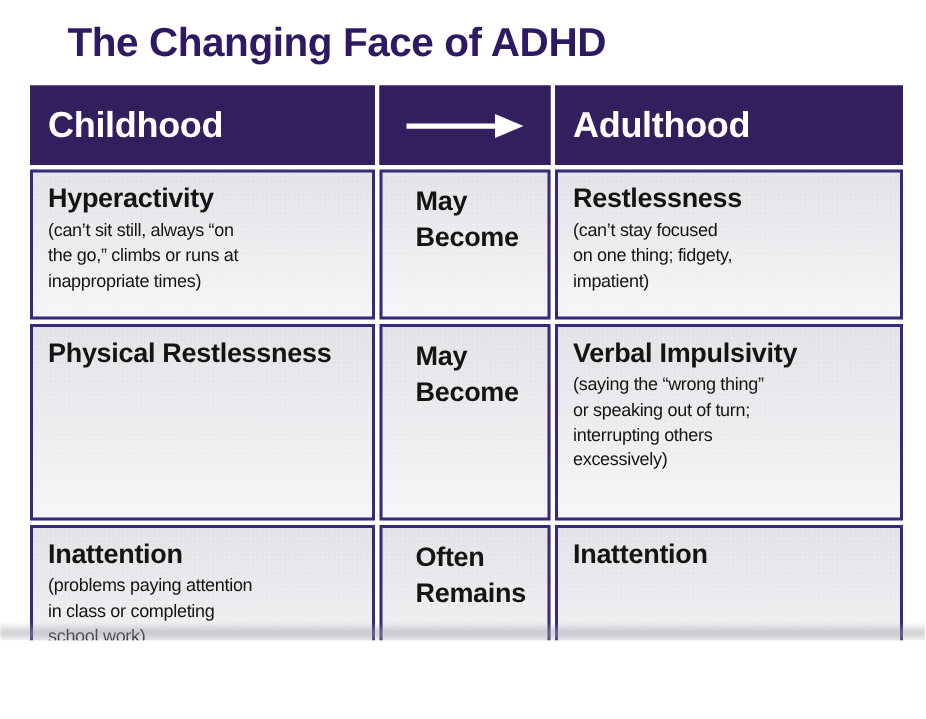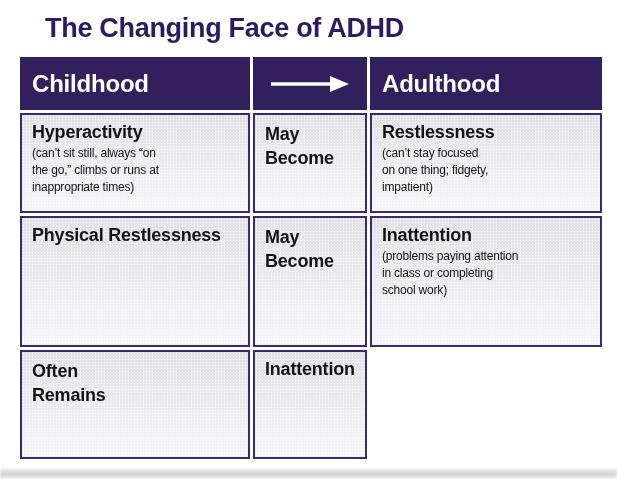--- a/index.html
+++ b/index.html
@@ -1,20 +1,20 @@
 <!DOCTYPE html>
 <html><head>
 <meta charset="utf-8">
 <style>
   * { margin: 0; padding: 0; box-sizing: border-box; }
   html, body { background: #ffffff; }
   .stage {
     position: relative;
     width: 617px;
-    height: 479px;
+    height: 427px;
     background: #ffffff;
     font-family: "Liberation Sans", sans-serif;
     overflow: hidden;
   }
   .title {
     position: absolute;
     left: 45px;
     top: 13px;
     font-size: 27px;
     font-weight: bold;
@@ -69,20 +69,21 @@
     line-height: 1.4;
     white-space: pre-line;
     letter-spacing: -0.2px;
   }
   .transition {
     font-size: 18px;
     font-weight: bold;
     line-height: 1.35;
     white-space: pre-line;
     letter-spacing: -0.2px;
+    margin-left: 12px;
   }
   .bottom-band {
     position: absolute;
     left: 0;
     right: 0;
     bottom: 0;
     height: 12px;
     background: linear-gradient(to bottom,
       rgba(170,170,175,0) 0%,
       rgba(160,160,168,0.5) 55%,
@@ -129,20 +130,27 @@
 impatient)</div>
     </div>
 
     <div class="cell">
       <div class="term">Physical Restlessness</div>
     </div>
     <div class="cell">
       <div class="transition">May
 Become</div>
     </div>
+    <div class="cell">
+      <div class="term">Verbal Impulsivity</div>
+      <div class="desc">(saying the “wrong thing”
+or speaking out of turn;
+interrupting others
+excessively)</div>
+    </div>
 
     <div class="cell">
       <div class="term">Inattention</div>
       <div class="desc">(problems paying attention
 in class or completing
 school work)</div>
     </div>
     <div class="cell">
       <div class="transition">Often
 Remains</div>

